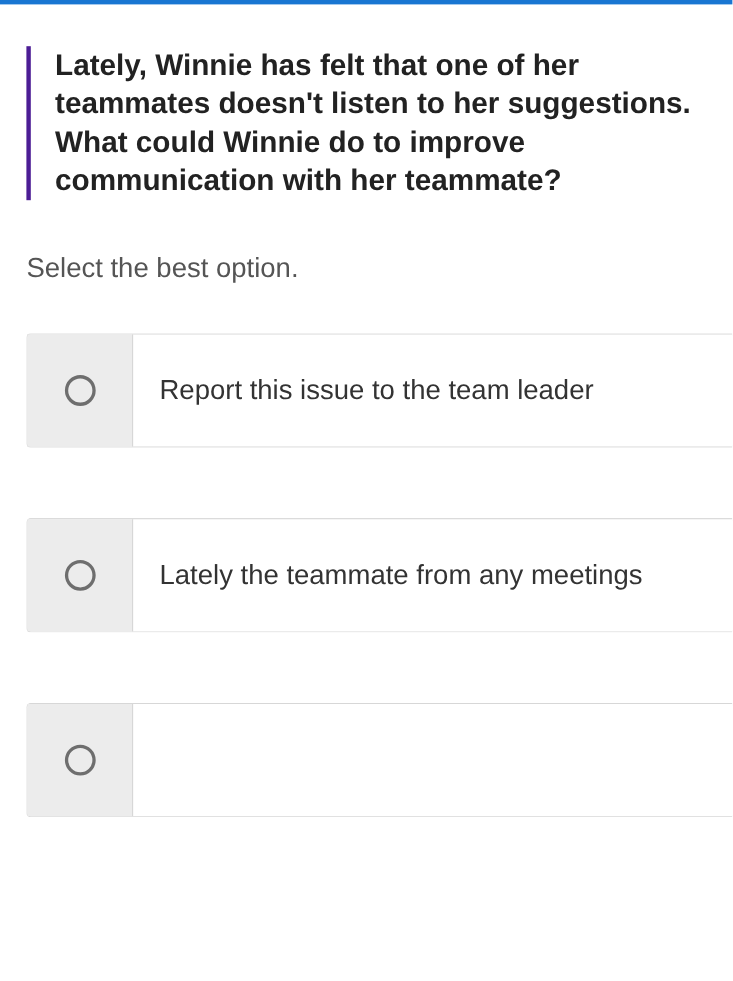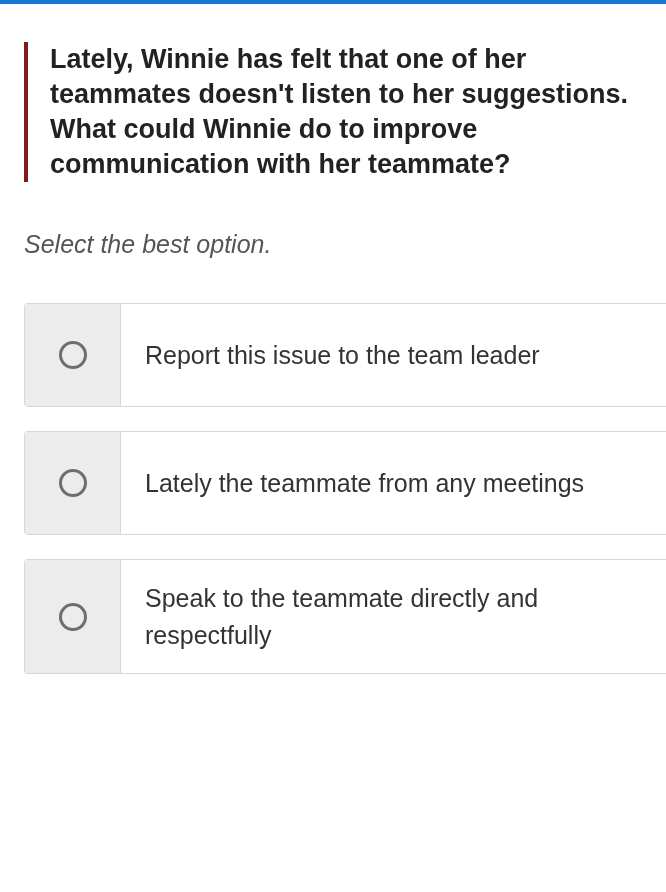--- a/index.html
+++ b/index.html
@@ -16,41 +16,40 @@
     }
     .top-border {
       height: 4px;
       background: #1976d2;
       width: 100%;
     }
     .content {
       padding: 0;
     }
     .question-block {
-      border-left: 4px solid #7f1d1d;
+      border-left: 4px solid #4c1d95;
       margin: 38px 24px 0 24px;
       padding-left: 22px;
     }
     .question-text {
       font-size: 27px;
       line-height: 1.3;
       font-weight: 700;
       color: #222;
     }
     .instruction {
       font-size: 25px;
-      font-style: italic;
       color: #555;
       margin: 48px 24px 0 24px;
     }
     .options {
       margin-top: 44px;
       display: flex;
       flex-direction: column;
-      gap: 24px;
+      gap: 64px;
       padding-left: 24px;
     }
     .option {
       display: flex;
       align-items: stretch;
       border: 1px solid #d7d7d7;
       border-right: none;
       border-radius: 4px 0 0 4px;
       min-height: 104px;
       cursor: pointer;
@@ -107,18 +106,17 @@
       <div class="option-radio-cell">
         <div class="radio-circle"></div>
       </div>
       <div class="option-label">Lately the teammate from any meetings</div>
     </div>
 
     <div class="option">
       <div class="option-radio-cell">
         <div class="radio-circle"></div>
       </div>
-      <div class="option-label">Speak to the teammate directly and respectfully</div>
     </div>
 
   </div>
 
 </div>
 
 </body></html>

